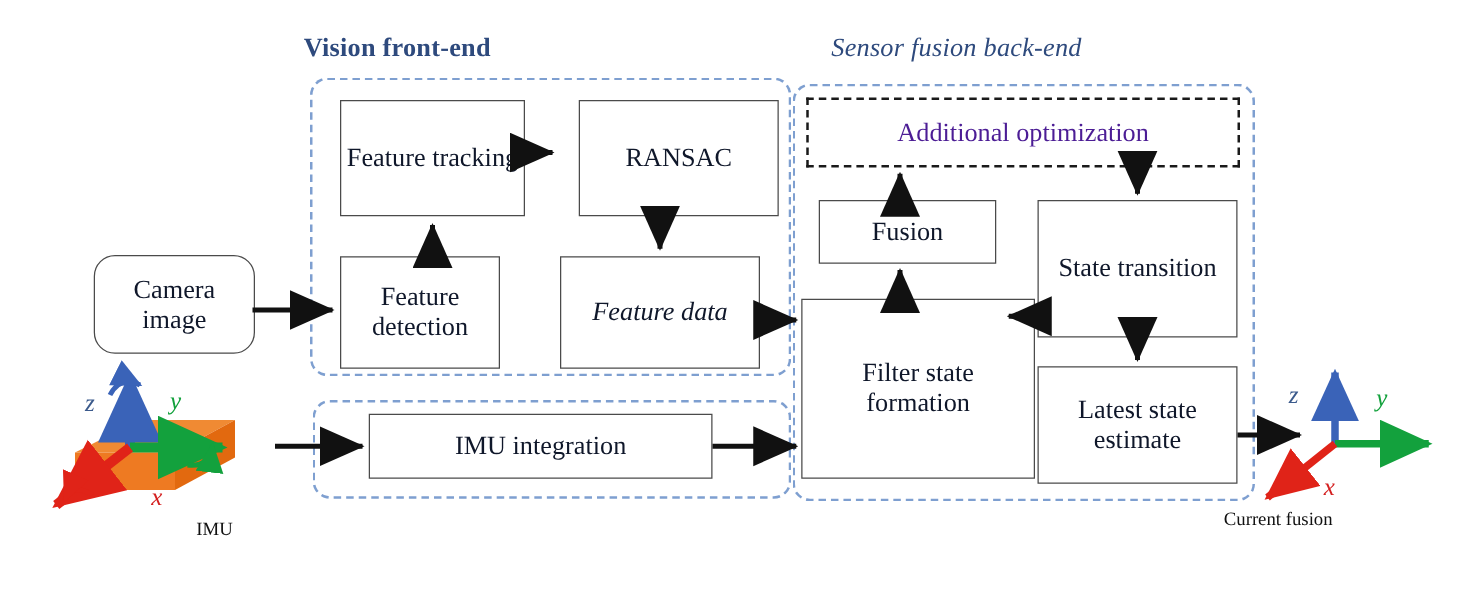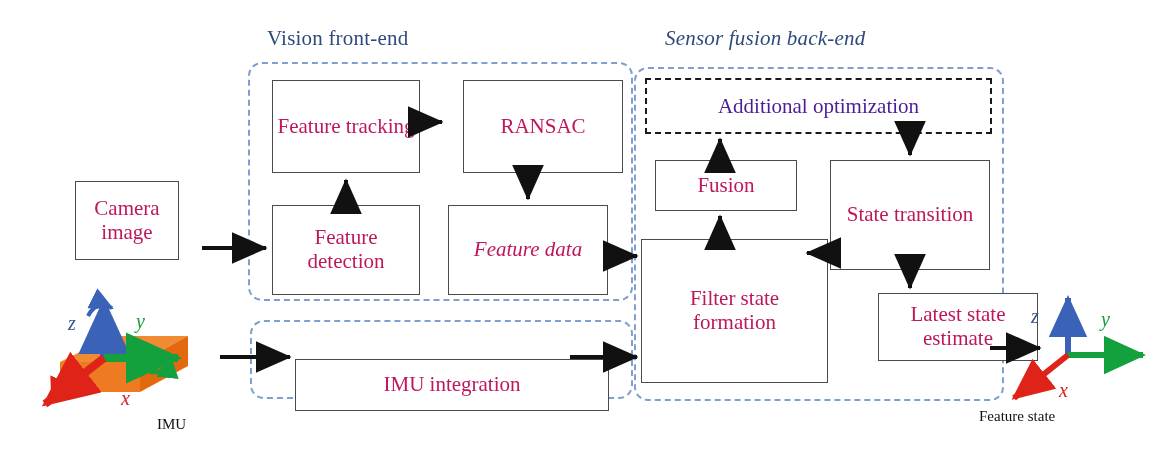--- a/index.html
+++ b/index.html
@@ -33,21 +33,21 @@
     display:flex;align-items:center;justify-content:center;
   }
   .node{
     position:absolute;
     border:1.6px solid #4a4a4a;
     box-sizing:border-box;
     background:#ffffff;
     display:flex;align-items:center;justify-content:center;
     text-align:center;
     line-height:1.12;
-    color:#be185d;
+    color:#0f172a;
     font-size:21px;
     font-family:"Liberation Serif","DejaVu Serif",serif;
   }
   .node span{display:block;padding:0 4px;}
   .plain-label{
     position:absolute;
     color:#111111;
     font-size:15px;
     white-space:nowrap;
     font-family:"Liberation Serif","DejaVu Serif",serif;
@@ -63,78 +63,78 @@
   .ax-y{color:#12a13c;}
   .ax-x{color:#d42020;}
   svg.layer{position:absolute;left:0;top:0;width:1173px;height:475px;overflow:visible;}
   svg.layer.arrows{pointer-events:none;}
 </style>
 </head>
 <body>
 
 <div id="canvas">
 
-  <div class="group-label" style="left:267px;top:26px;">Vision front-end</div>
+  <div class="group-label" style="left:243px;top:26px;font-weight:bold;">Vision front-end</div>
 
   <div class="group-label" style="left:665px;top:26px;font-style:italic;">Sensor fusion back-end</div>
 
 
   <div class="dashed-group" style="left:248px;top:62px;width:385px;height:239px;"></div>
 
   <div class="dashed-group" style="left:634px;top:67px;width:370px;height:334px;"></div>
 
   <div class="dashed-group" style="left:250px;top:320px;width:383px;height:79px;"></div>
 
-  <div class="node" style="left:75px;top:181px;width:104px;height:79px;">
+  <div class="node" style="left:75px;top:204px;width:129px;height:79px;border-radius:17px;">
     <span>Camera image</span>
   </div>
 
   <div class="node" style="left:272px;top:80px;width:148px;height:93px;">
     <span>Feature tracking</span>
   </div>
 
   <div class="node" style="left:448px;top:80px;width:160px;height:93px;margin-left:15px;">
     <span>RANSAC</span>
   </div>
 
-  <div class="node" style="left:272px;top:205px;width:148px;height:90px;">
+  <div class="node" style="left:272px;top:205px;width:128px;height:90px;">
     <span>Feature detection</span>
   </div>
 
   <div class="node" style="left:448px;top:205px;width:160px;height:90px;font-style:italic;">
     <span>Feature data</span>
   </div>
 
-  <div class="node" style="left:295px;top:331px;width:314px;height:52px;margin-top:28px;">
+  <div class="node" style="left:295px;top:331px;width:275px;height:52px;">
     <span>IMU integration</span>
   </div>
 
   <div class="dashed-box-black" style="left:645px;top:78px;width:347px;height:56px;">
     <span style="font-size:21px;color:#4c1d95;">Additional optimization</span>
   </div>
 
   <div class="node" style="left:655px;top:160px;width:142px;height:51px;">
     <span>Fusion</span>
   </div>
 
   <div class="node" style="left:830px;top:160px;width:160px;height:110px;">
     <span>State transition</span>
   </div>
 
   <div class="node" style="left:641px;top:239px;width:187px;height:144px;">
     <span>Filter state formation</span>
   </div>
 
-  <div class="node" style="left:830px;top:293px;width:160px;height:68px;margin-left:48px;">
+  <div class="node" style="left:830px;top:293px;width:160px;height:94px;">
     <span>Latest state estimate</span>
   </div>
 
   <div class="plain-label" style="left:157px;top:416px;">IMU</div>
 
-  <div class="plain-label" style="left:979px;top:408px;">Feature state</div>
+  <div class="plain-label" style="left:979px;top:408px;">Current fusion</div>
 
   <div class="axis-label ax-z" style="left:68px;top:312px;">z</div>
   <div class="axis-label ax-y" style="left:136px;top:310px;">y</div>
   <div class="axis-label ax-x" style="left:121px;top:387px;">x</div>
 
   <div class="axis-label ax-z" style="left:1031px;top:305px;">z</div>
   <div class="axis-label ax-y" style="left:1101px;top:308px;">y</div>
   <div class="axis-label ax-x" style="left:1059px;top:379px;">x</div>
 
   <svg class="layer">

